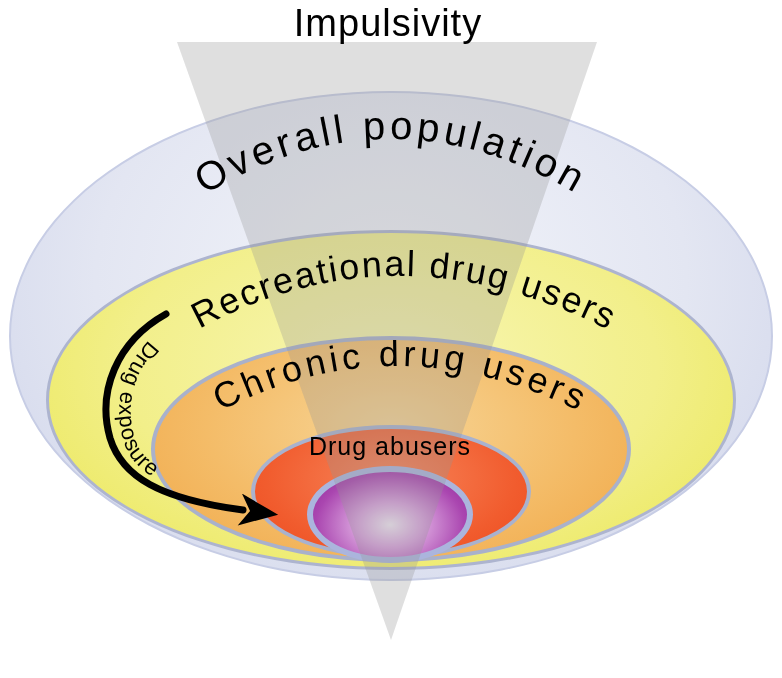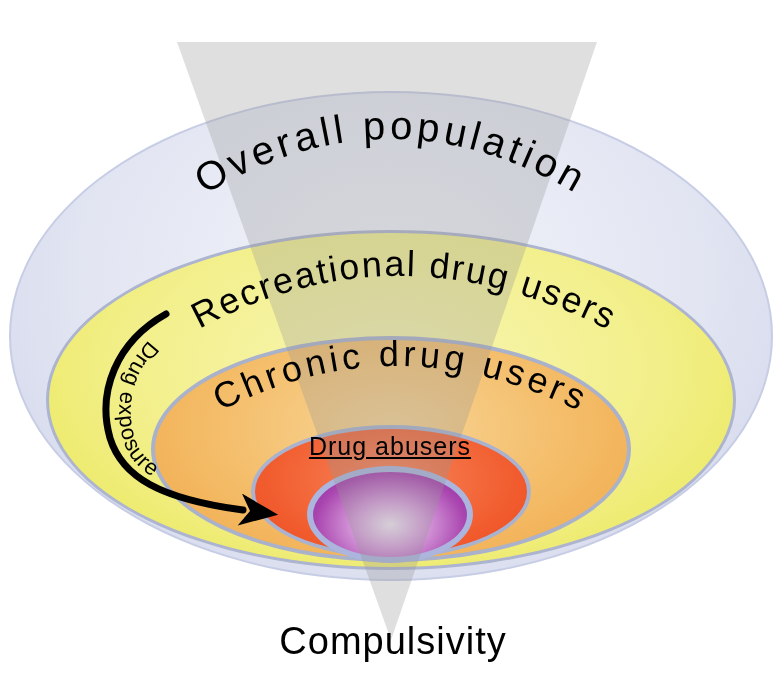--- a/index.html
+++ b/index.html
@@ -40,21 +40,21 @@
   .arrow-line { fill:none; stroke:#000000; stroke-width:7; stroke-linecap:round; }
   .arc-text { fill:#000000; }
   .t-overall       { font-size:40px; letter-spacing:4px; }
   .t-recreational  { font-size:36px; letter-spacing:2px; }
   .t-chronic       { font-size:36px; letter-spacing:4px; }
   .t-exposure      { font-size:22px; letter-spacing:1px; }
 
   .label { position:absolute; color:#000000; white-space:nowrap; line-height:1; }
   .lbl-impulsivity  { left:388px; top:4px;   font-size:38px; transform:translateX(-50%); letter-spacing:1px; }
   .lbl-compulsivity { left:393px; top:622px; font-size:38px; transform:translateX(-50%); letter-spacing:1px; }
-  .lbl-abusers      { left:390px; top:434px; font-size:25px; transform:translateX(-50%); letter-spacing:1px;text-decoration:underline; }
+  .lbl-abusers      { left:390px; top:434px; font-size:25px; transform:translateX(-50%); letter-spacing:1px; }
   .lbl-addicts      { left:387px; top:491px; font-size:25px; transform:translateX(-50%); letter-spacing:1px; }
 </style>
 </head>
 <body>
 
 <div class="stage">
 
   <div class="ring ring-overall"></div>
   <div class="ring ring-recreational"></div>
   <div class="ring ring-chronic"></div>
@@ -86,16 +86,16 @@
 
     <text class="arc-text t-chronic">
       <textPath href="#p-chronic" startOffset="50%" text-anchor="middle">Chronic drug users</textPath>
     </text>
 
     <text class="arc-text t-exposure">
       <textPath href="#p-exposure" startOffset="12">Drug exposure</textPath>
     </text>
   </svg>
 
-  <div class="label lbl-compulsivity">Compulsivity</div>
+  <div class="label lbl-impulsivity">Impulsivity</div>
   <div class="label lbl-abusers">Drug abusers</div>
 
 </div>
 
 </body></html>

